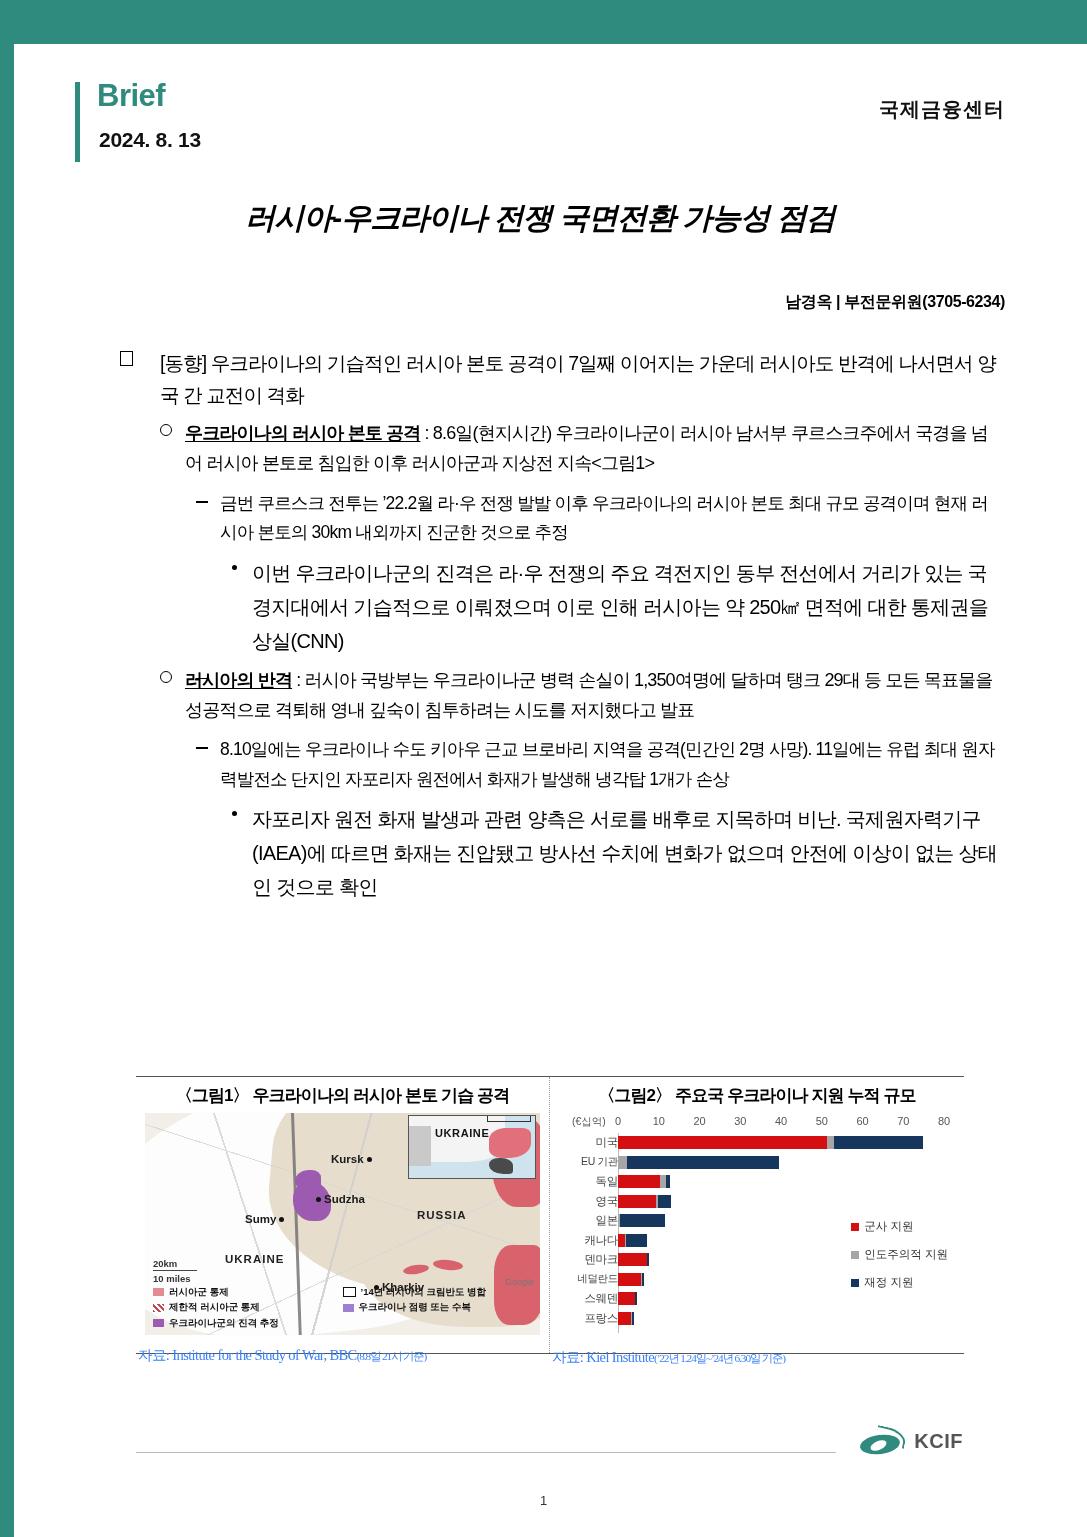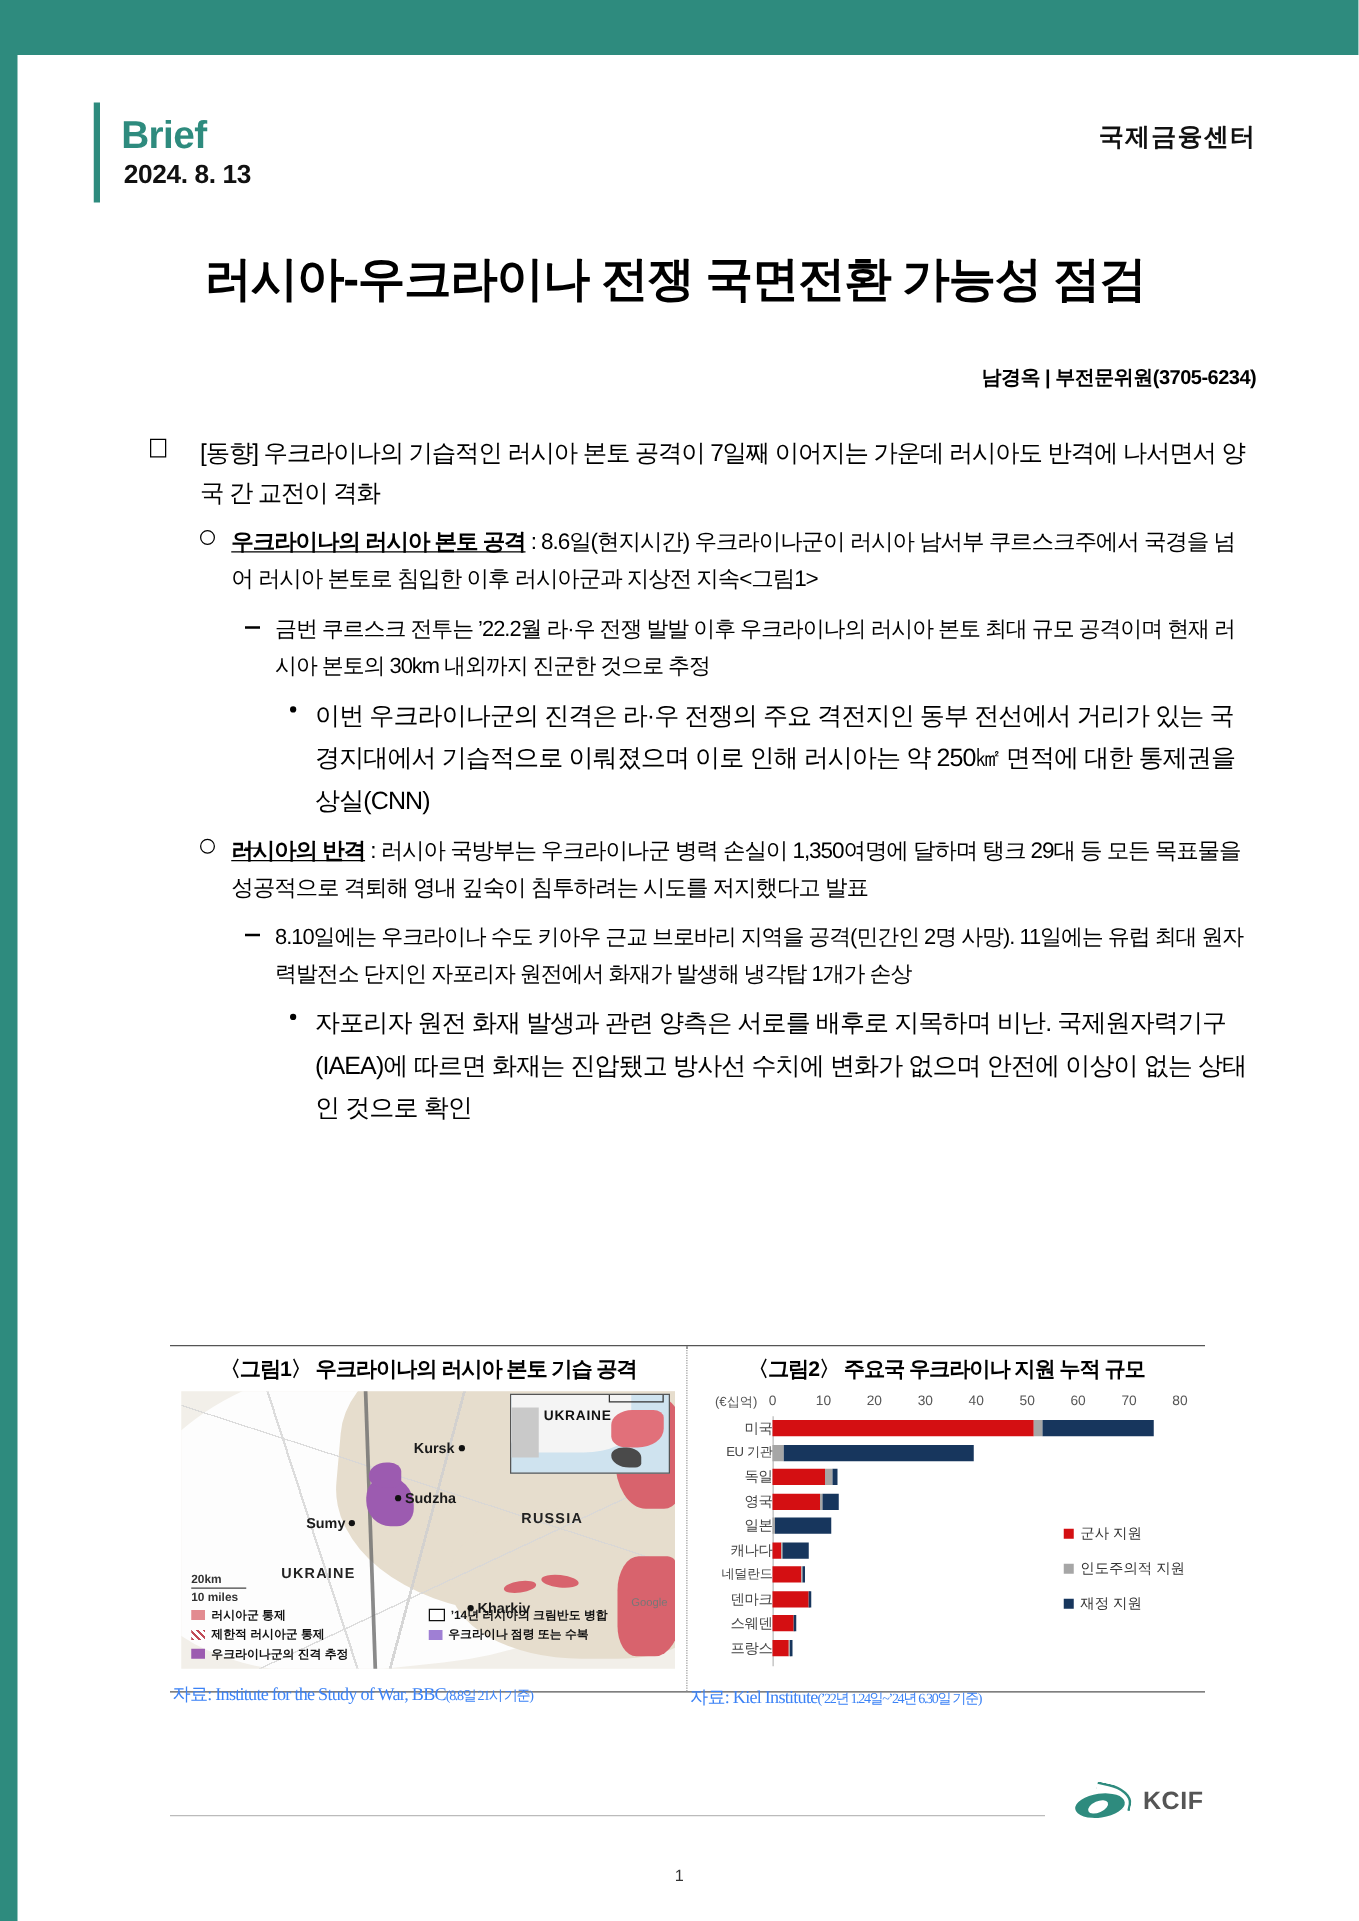--- a/index.html
+++ b/index.html
@@ -43,21 +43,21 @@
     height: 88px;
   }
   .hdr-rule {
     position: absolute;
     left: 0; top: 4px;
     width: 5px; height: 80px;
     background: #2e8b7e;
   }
   .hdr-brief {
     position: absolute;
-    left: 22px; top: 12px;
+    left: 22px; top: 0px;
     font-size: 31px;
     font-weight: bold;
     color: #2e8b7e;
     letter-spacing: -0.5px;
   }
   .hdr-date {
     position: absolute;
     left: 24px; top: 50px;
     font-size: 21px;
     font-weight: bold;
@@ -72,24 +72,25 @@
     color: #111;
     letter-spacing: 1px;
   }
 
   
   .doc-title {
     position: absolute;
     left: 75px; top: 198px;
     width: 930px;
     text-align: center;
-    font-size: 38px;
+    font-size: 30px;
     font-weight: bold;
     letter-spacing: -1px;
     color: #000;
+    font-style: italic;
   }
   .byline {
     position: absolute;
     right: 82px; top: 292px;
     font-size: 16px;
     font-weight: bold;
     color: #000;
     letter-spacing: -0.4px;
   }
 
@@ -583,33 +584,33 @@
                 </div>
                 <div class="row">
                   <div class="row-label">캐나다</div>
                   <div class="bars">
                     <div class="seg mil" style="left: 0px; width: 6.52px;"></div>
                     <div class="seg hum" style="left: 6.52px; width: 1.5px;"></div>
                     <div class="seg fin" style="left: 7.7425px; width: 21.19px;"></div>
                   </div>
                 </div>
                 <div class="row">
+                  <div class="row-label">덴마크</div>
+                  <div class="bars">
+                    <div class="seg mil" style="left: 0px; width: 28.9325px;"></div>
+                    <div class="seg hum" style="left: 28.9325px; width: 1.5px;"></div>
+                    <div class="seg fin" style="left: 29.34px; width: 1.5px;"></div>
+                  </div>
+                </div>
+                <div class="row">
                   <div class="row-label small">네덜란드</div>
                   <div class="bars">
                     <div class="seg mil" style="left: 0px; width: 22.82px;"></div>
                     <div class="seg hum" style="left: 22.82px; width: 1.5px;"></div>
                     <div class="seg fin" style="left: 23.635px; width: 2.445px;"></div>
-                  </div>
-                </div>
-                <div class="row">
-                  <div class="row-label">덴마크</div>
-                  <div class="bars">
-                    <div class="seg mil" style="left: 0px; width: 28.9325px;"></div>
-                    <div class="seg hum" style="left: 28.9325px; width: 1.5px;"></div>
-                    <div class="seg fin" style="left: 29.34px; width: 1.5px;"></div>
                   </div>
                 </div>
                 <div class="row">
                   <div class="row-label">스웨덴</div>
                   <div class="bars">
                     <div class="seg mil" style="left: 0px; width: 16.7075px;"></div>
                     <div class="seg hum" style="left: 16.7075px; width: 1.5px;"></div>
                     <div class="seg fin" style="left: 17.115px; width: 2.0375px;"></div>
                   </div>
                 </div>

